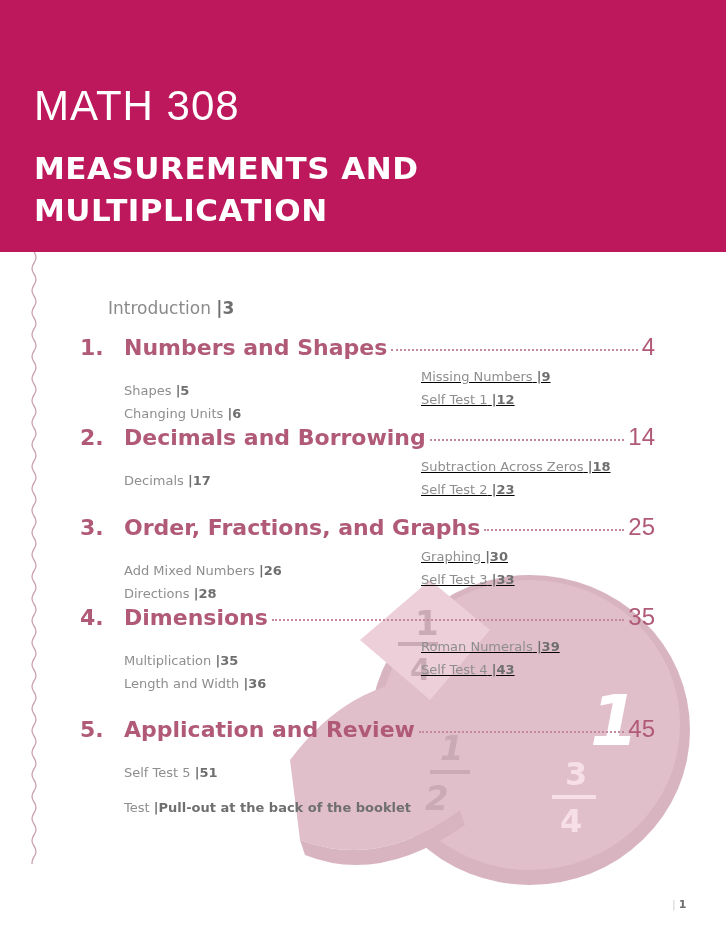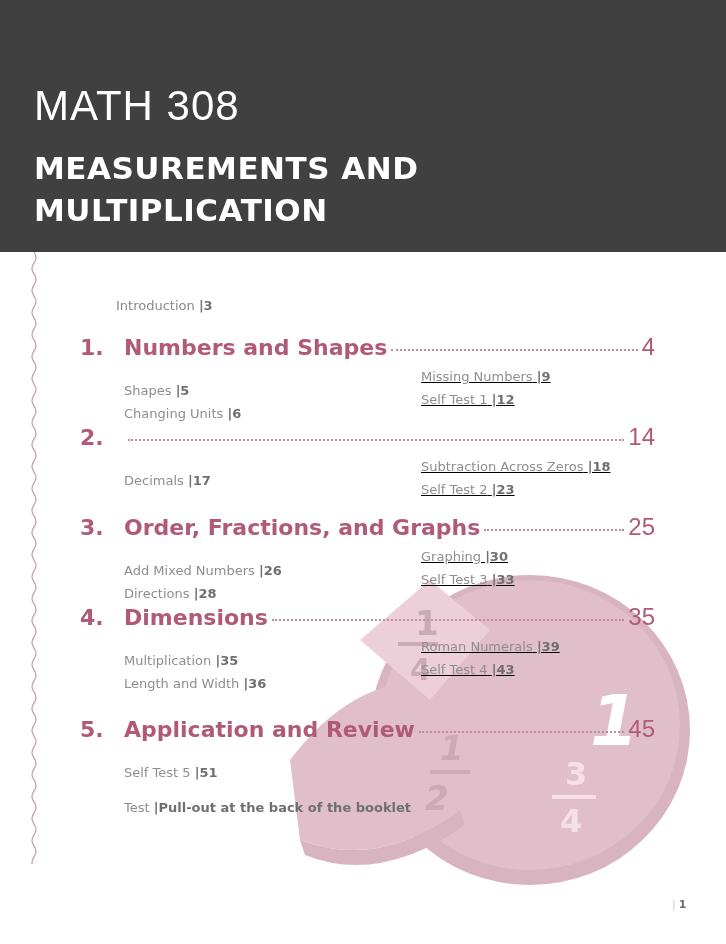--- a/index.html
+++ b/index.html
@@ -3,21 +3,21 @@
   <meta charset="utf-8">
   <style>
     html, body { margin: 0; padding: 0; }
     body {
       width: 726px; height: 944px; position: relative; overflow: hidden;
       background: #ffffff;
       font-family: "DejaVu Sans", sans-serif;
     }
     .header {
       position: absolute; left: 0; top: 0; width: 726px; height: 252px;
-      background: #404040;
+      background: #be185d;
     }
     .course-code {
       position: absolute; left: 34px; top: 82px;
       font-size: 42px; font-weight: 200; color: #ffffff; letter-spacing: 1px;
       font-family: "Liberation Sans", sans-serif;
     }
     .title-line {
       position: absolute; left: 34px;
       font-size: 31px; font-weight: 900; color: #ffffff;
       font-family: "DejaVu Sans", sans-serif; letter-spacing: 0.5px;
@@ -28,22 +28,22 @@
     .wave {
       position: absolute; left: 24px; top: 252px; width: 20px; height: 612px;
     }
 
     .pie {
       position: absolute; left: 230px; top: 560px; width: 470px; height: 330px;
       opacity: 0.55;
     }
 
     .intro {
-      position: absolute; left: 116px; top: 298px;
-      font-size: 13px; color: #8a8a8a;
+      position: absolute; left: 108px; top: 298px;
+      font-size: 17px; color: #8a8a8a;
     }
     .b { font-weight: bold; color: #6f6f6f; }
 
     .unit { position: absolute; left: 80px; width: 575px; }
     .unit-head {
       display: flex; align-items: baseline; height: 32px;
     }
     .unit-num {
       width: 44px; font-size: 22px; font-weight: bold; color: #b05a78;
     }
@@ -129,20 +129,21 @@
       </div>
       <div class="col right">
         <div class="sub"><span>Missing Numbers</span> <span class="b">|9</span></div>
           <div class="sub"><span>Self Test 1</span> <span class="b">|12</span></div>
       </div>
     </div>
     </div>
     <div class="unit" style="top: 423px;">
     <div class="unit-head">
       <span class="unit-num">2.</span>
+      <span class="unit-title">Decimals and Borrowing</span>
       <span class="leader"></span>
       <span class="unit-page">14</span>
     </div>
     <div class="cols">
       <div class="col left">
           <div class="sub"><span>Decimals</span> <span class="b">|17</span></div>
       </div>
       <div class="col right">
         <div class="sub"><span>Subtraction Across Zeros</span> <span class="b">|18</span></div>
           <div class="sub"><span>Self Test 2</span> <span class="b">|23</span></div>

